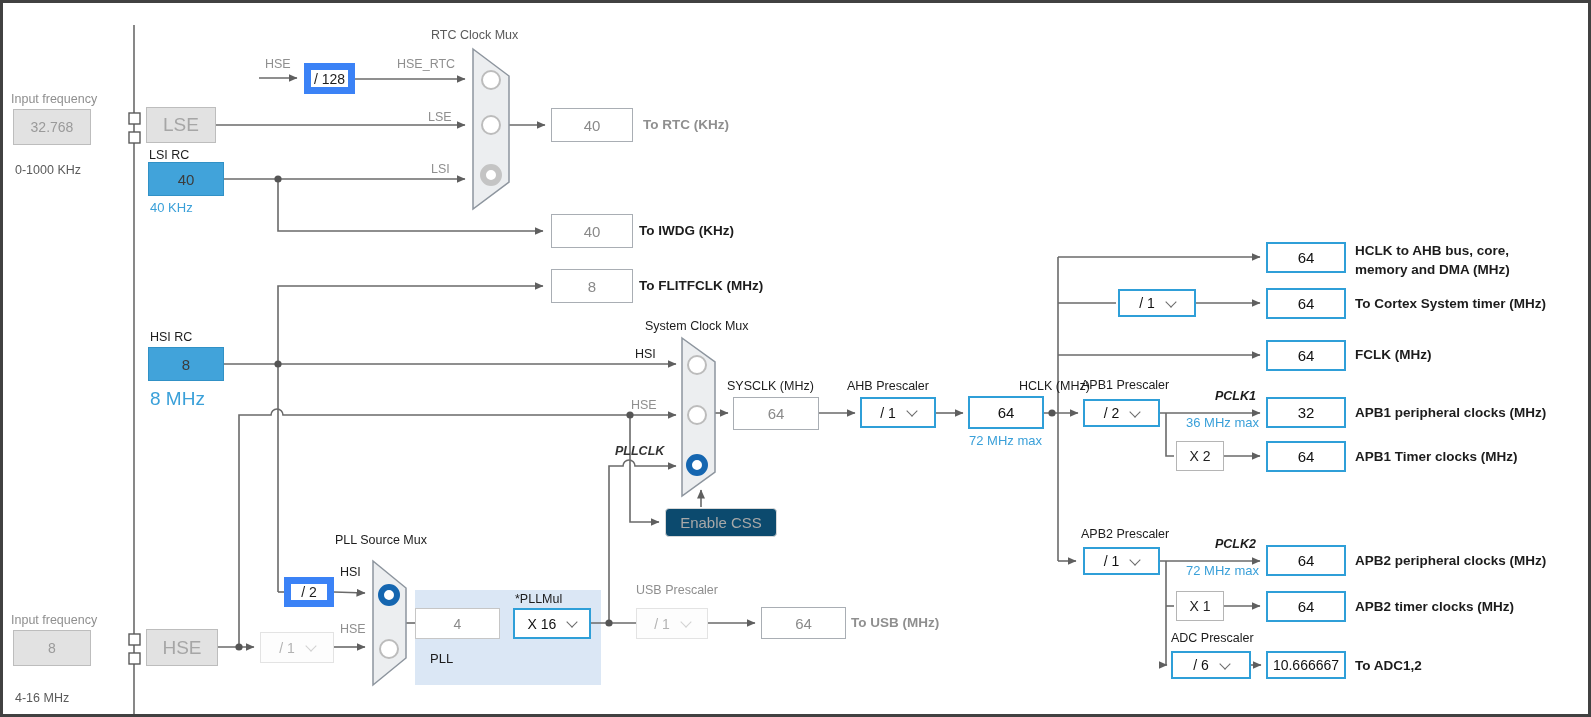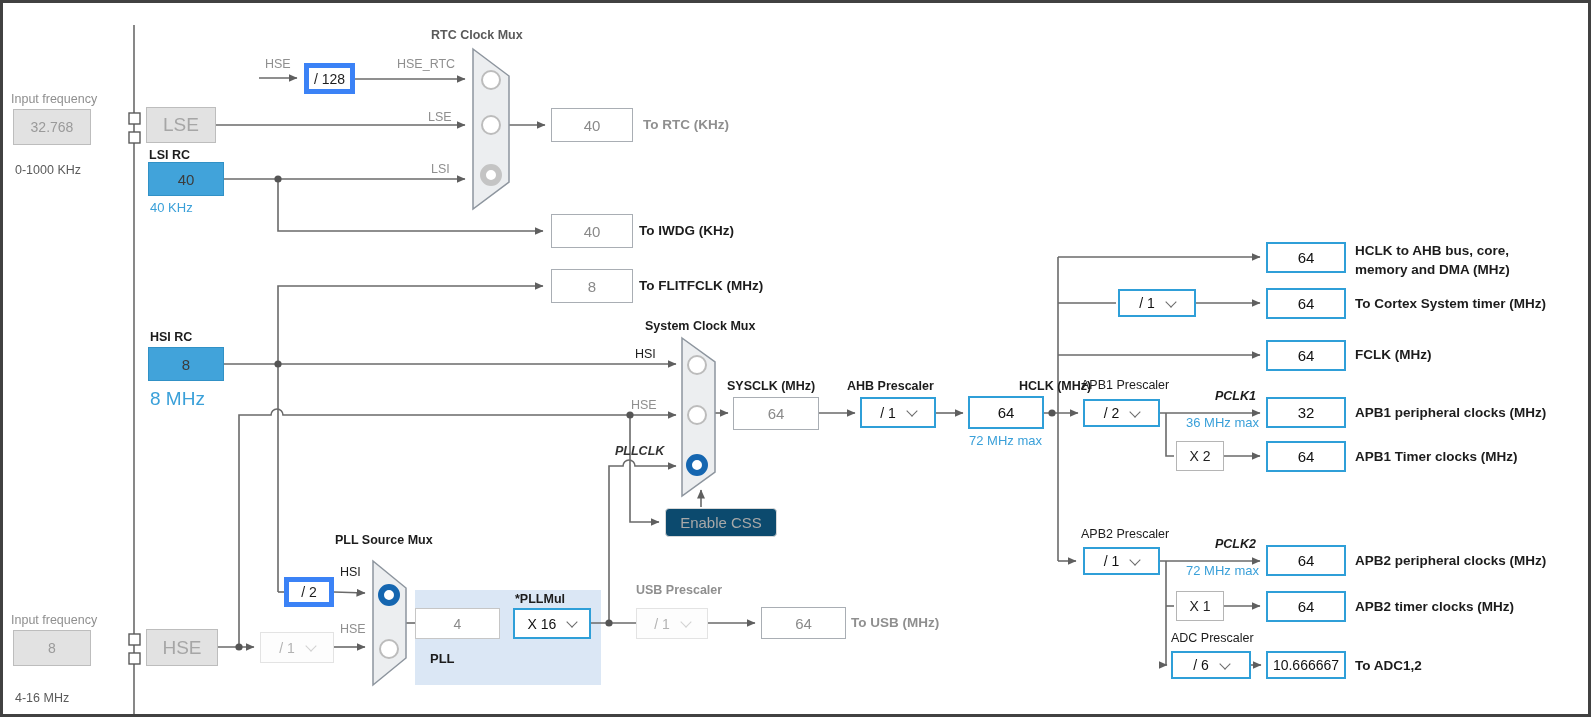--- a/index.html
+++ b/index.html
@@ -6,30 +6,30 @@
   #stage{position:relative;width:1591px;height:717px;box-sizing:border-box;
          border:3px solid #414141;background:#ffffff;overflow:hidden;
          font-family:"Liberation Sans",sans-serif;}
   #pllbg{position:absolute;z-index:0;background:#dbe7f5;}
   svg.wires{position:absolute;left:0;top:0;z-index:1;}
   .box{position:absolute;z-index:2;box-sizing:border-box;background:#fff;
        display:flex;align-items:center;justify-content:center;
        font-size:15px;color:#222;white-space:nowrap;}
   .b-blue{border:2px solid #2f9fd8;color:#111;}
   .b-gray{border:1px solid #a9aeb4;color:#8a8a8a;}
-  .b-dark{border:5px solid #3b82f6;color:#1d1d1d;}
+  .b-dark{border:7px solid #3b82f6;color:#1d1d1d;}
   .b-dis{border:1px solid #e3e3e3;color:#b3b3b3;background:#fdfdfd;}
   .b-fill{background:#41a3da;border:1px solid #3191c6;color:#3c3c3c;}
   .b-src{background:#e2e2e2;border:1px solid #bdbdbd;color:#a6a6a6;font-size:19px;}
   .b-round{border:1px solid #d8d8d8;background:#0c4a6e;color:#a8a8a8;border-radius:4px;}
   .chev{width:7px;height:7px;border-right:1.7px solid #6b6b6b;border-bottom:1.7px solid #6b6b6b;
         transform:rotate(45deg);margin-left:12px;margin-top:-3px;}
   .chev.dis{border-color:#d2d2d2;}
   .lbl{position:absolute;z-index:2;font-size:12.5px;color:#1c1c1c;white-space:nowrap;}
-  .bold{font-weight:bold;}
+  .bold{font-weight:normal;}
   .semi{font-weight:600;font-style:italic;}
   .gray{color:#8f8f8f;}
   .dgray{color:#5a5a5a;}
   .blue{color:#3aa0d9;}
   .out{font-size:13.5px;font-weight:bold;text-align:right;}
 </style>
 </head>
 <body>
 
 <div id="stage">

